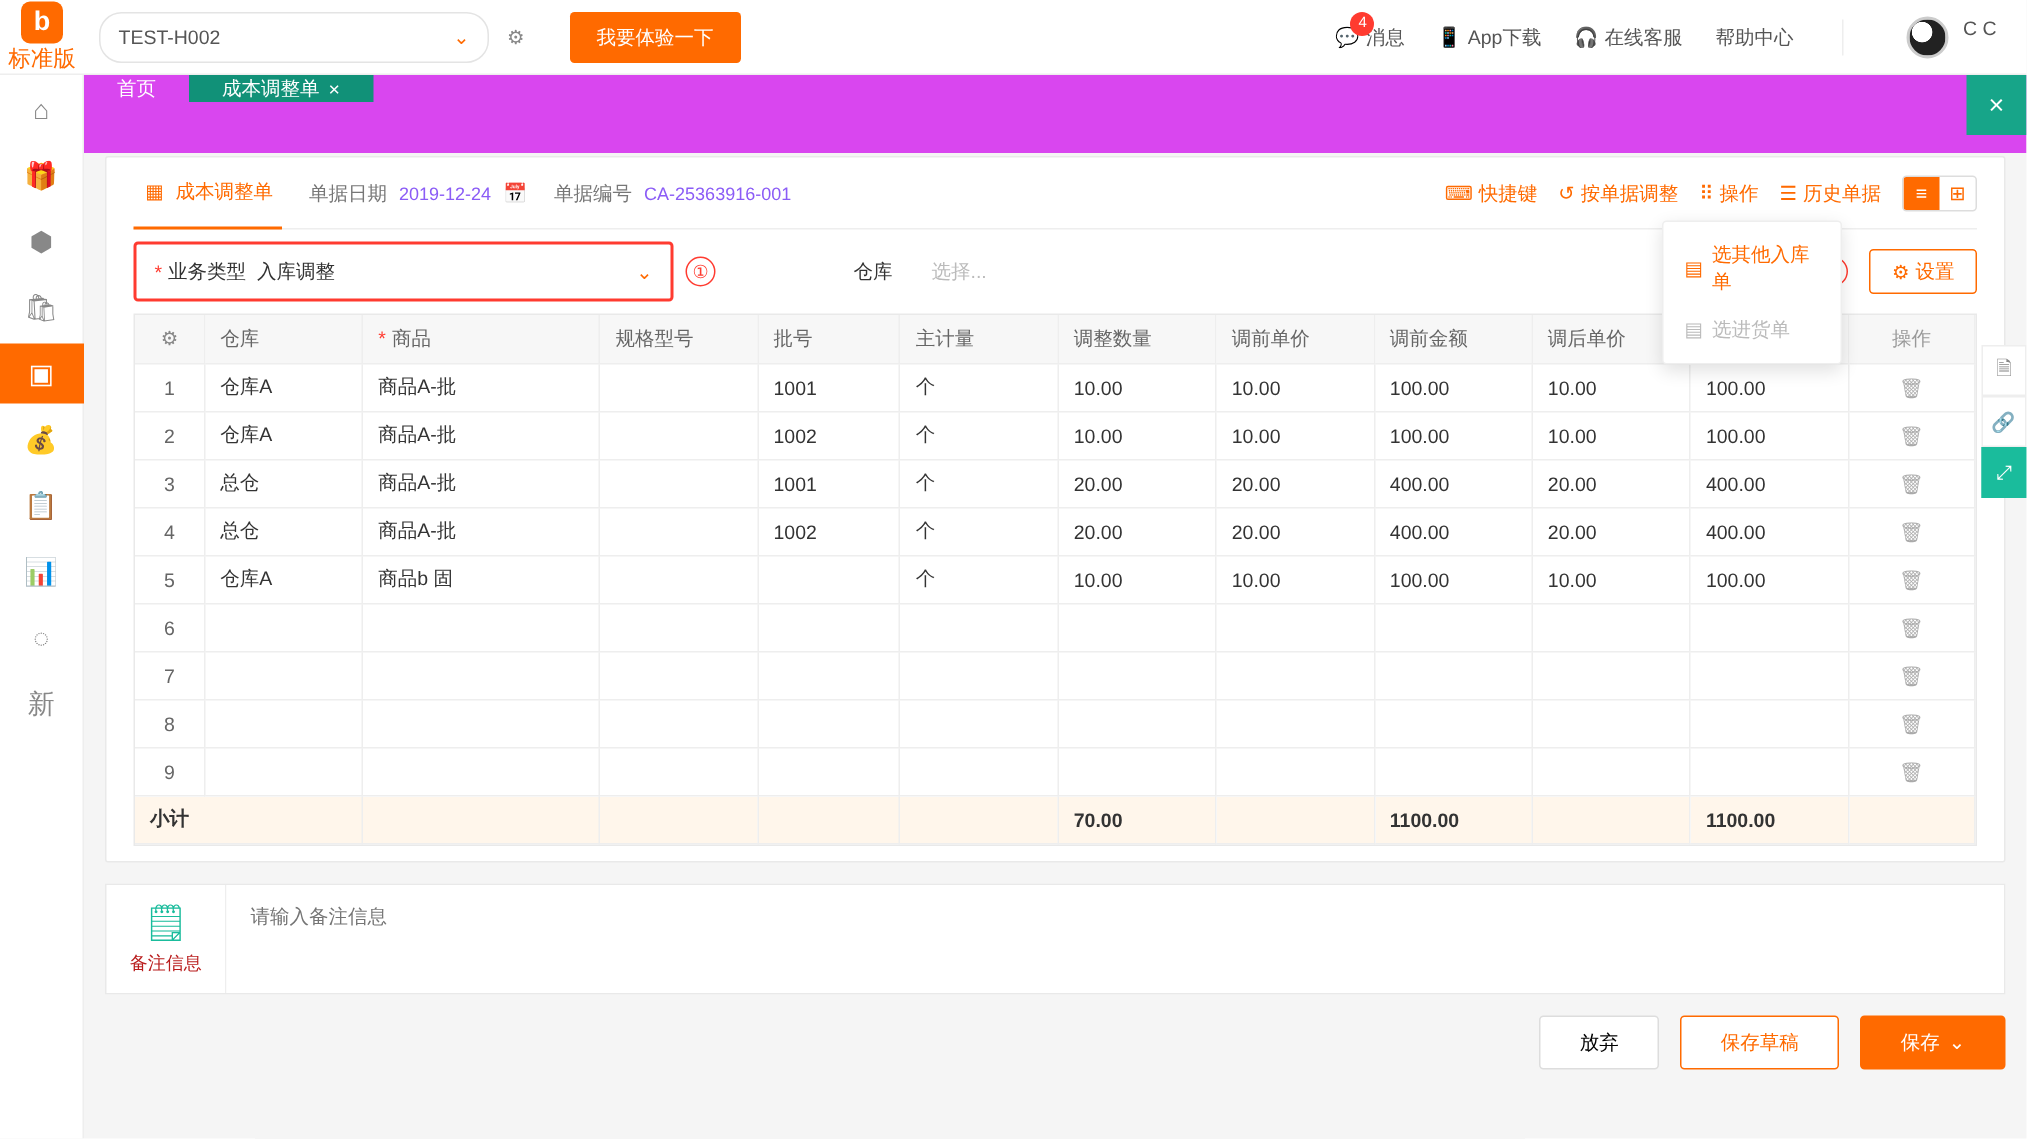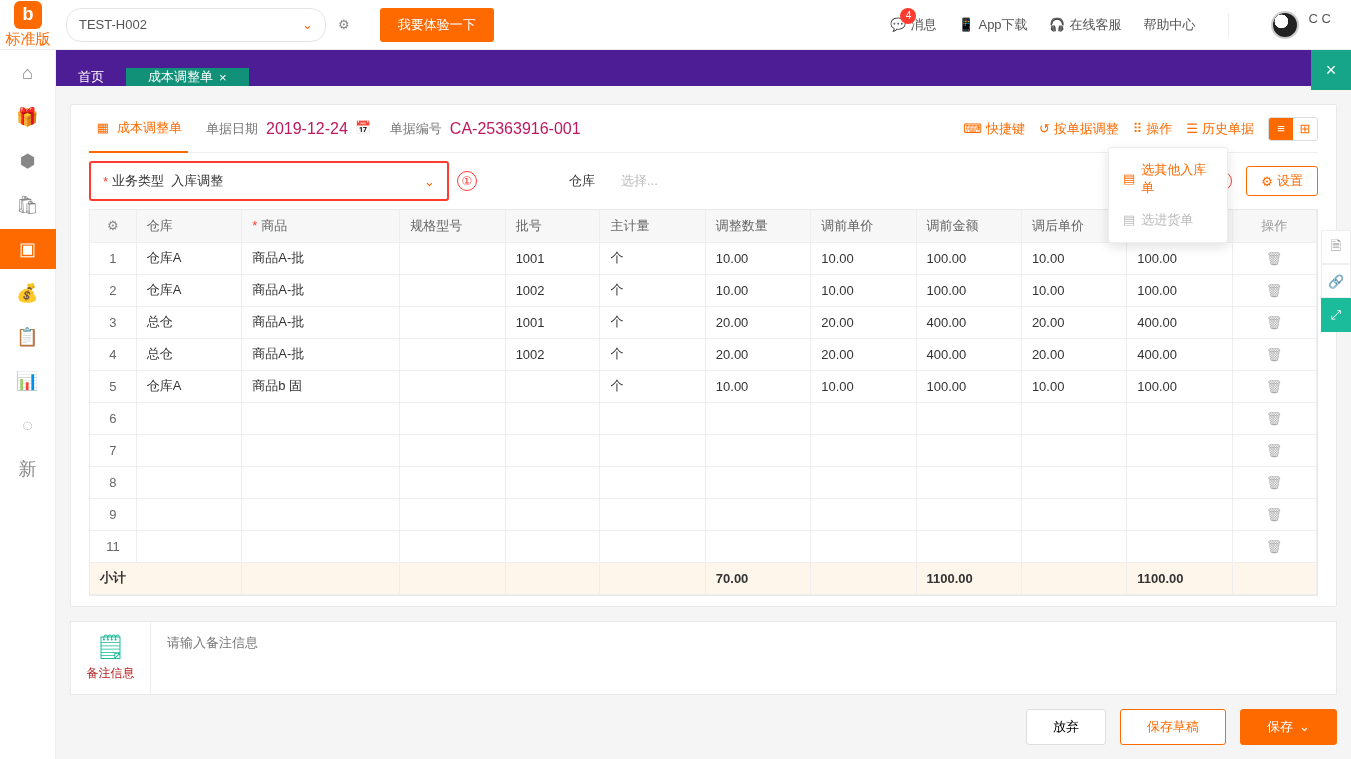--- a/index.html
+++ b/index.html
@@ -17,31 +17,31 @@
 .top-act{display:flex;align-items:center;gap:4px;cursor:pointer;position:relative}
 .badge{position:absolute;top:-8px;left:10px;background:#ff3b30;color:#fff;font-size:10px;width:16px;height:16px;border-radius:50%;display:flex;align-items:center;justify-content:center}
 .divider{width:1px;height:24px;background:#eee;margin:0 10px}
 .avatar{width:28px;height:28px;border-radius:50%;background:radial-gradient(circle at 35% 35%,#fff 30%,#222 32%);border:2px solid #ccc}
 .user{display:flex;gap:10px;margin-left:10px}
 
 .left-nav{position:absolute;left:0;top:50px;width:56px;bottom:0;background:#fff;border-right:1px solid #eee;display:flex;flex-direction:column;align-items:center;padding-top:12px;gap:22px}
 .nav-ic{width:22px;height:22px;color:#888;display:flex;align-items:center;justify-content:center;font-size:18px;cursor:pointer}
 .nav-ic.active{background:#ff6a00;color:#fff;width:56px;height:40px;margin:-9px 0}
 
-.tabstrip{position:absolute;left:56px;right:0;top:50px;height:36px;background:#4c1d95;display:flex;align-items:flex-end}
+.tabstrip{position:absolute;left:56px;right:0;top:50px;height:52px;background:#d946ef;display:flex;align-items:flex-start}
 .tab{padding:0 22px;display:flex;align-items:center;color:#fff;cursor:pointer;gap:6px}
 .tab.dark{background:#119178}
 .tab-close{position:absolute;right:0;top:0;width:40px;height:40px;display:flex;align-items:center;justify-content:center;color:#fff;cursor:pointer;font-size:18px;background:#17a589}
 
 .page{position:absolute;left:56px;top:90px;right:0;bottom:0;padding:14px;overflow:hidden}
 .card{background:#fff;border:1px solid #e9e9e9;border-radius:2px;padding:0 18px 10px}
 .card-head{display:flex;align-items:center;height:48px;border-bottom:1px solid #eee;gap:18px}
 .doc-title{color:#ff6a00;display:flex;align-items:center;gap:6px;border-bottom:2px solid #ff6a00;height:48px;padding:0 6px;font-weight:500}
-.meta{color:#777;display:flex;align-items:flex-start;gap:8px}
-.meta .v{color:#be185d;font-size:16px}
+.meta{color:#777;display:flex;align-items:center;gap:8px}
+.meta .v{color:#8b5cf6;font-size:12px}
 .head-actions{margin-left:auto;display:flex;align-items:center;gap:14px;color:#ff6a00;position:relative}
 .ha{display:flex;align-items:center;gap:4px;cursor:pointer;font-size:12px}
 .view-tog{display:flex;border:1px solid #ddd;border-radius:3px;overflow:hidden}
 .view-tog span{width:24px;height:22px;display:flex;align-items:center;justify-content:center;color:#ff6a00}
 .view-tog .on{background:#ff6a00;color:#fff}
 .dropdown{position:absolute;top:30px;right:90px;width:120px;background:#fff;border:1px solid #eee;box-shadow:0 4px 12px rgba(0,0,0,.12);border-radius:3px;padding:6px 0;z-index:20}
 .dd-item{padding:7px 14px;display:flex;align-items:center;gap:6px;cursor:pointer;color:#ff6a00;font-size:12px}
 .dd-item.disabled{color:#bbb}
 
 .form-row{display:flex;align-items:center;height:56px;gap:40px;position:relative}
@@ -369,34 +369,20 @@
               <td></td>
               <td></td>
               <td></td>
               <td></td>
               <td></td>
               <td></td>
               <td></td>
               <td></td>
               <td class="act-col"><span class="trash">🗑</span></td>
             </tr>
-            <tr>
-              <td class="idx">11</td>
-              <td></td>
-              <td></td>
-              <td></td>
-              <td></td>
-              <td></td>
-              <td></td>
-              <td></td>
-              <td></td>
-              <td></td>
-              <td></td>
-              <td class="act-col"><span class="trash">🗑</span></td>
-            </tr>
           </tbody>
         <tfoot>
             <tr class="subtotal">
           <td colspan="2">小计</td>
               <td></td>
               <td></td>
               <td></td>
               <td></td>
           <td>70.00</td>
               <td></td>

